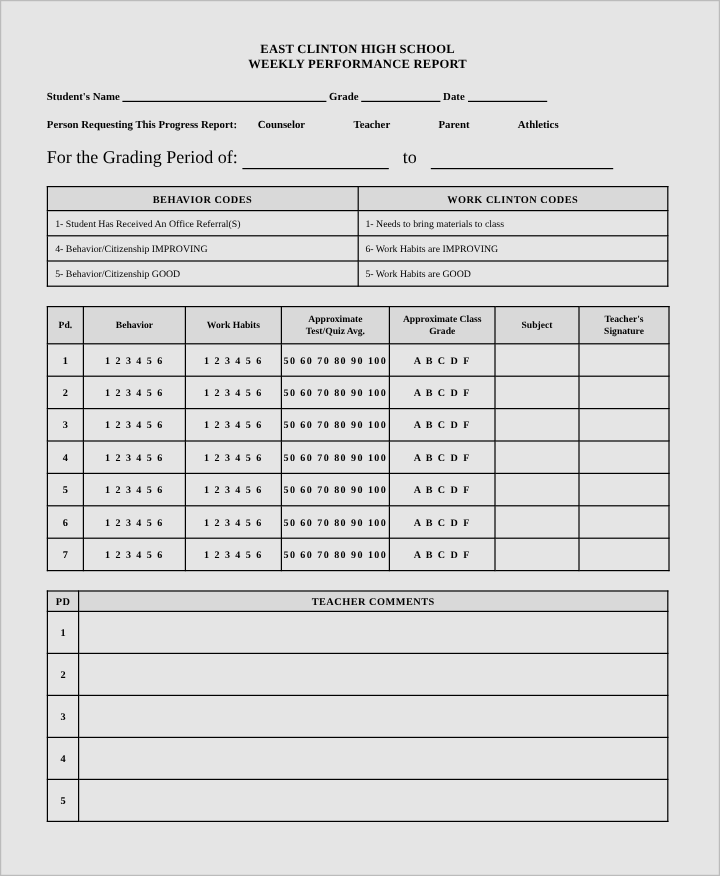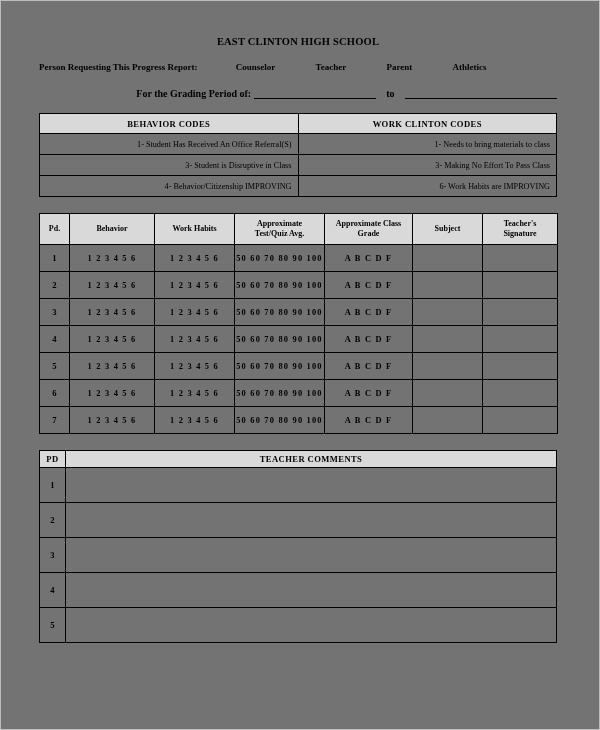--- a/index.html
+++ b/index.html
@@ -11,21 +11,21 @@
     width: 600px;
     height: 730px;
     font-family: "Liberation Serif", serif;
     color: #000;
     overflow: hidden;
   }
   .page {
     position: relative;
     width: 600px;
     height: 730px;
-    background: #737373;
+    background: #e5e5e5;
     border: 1px solid #bbb;
     box-sizing: border-box;
   }
   .sheet {
     position: absolute;
     left: 38px;
     top: 34px;
     width: 518px;
   }
 
@@ -56,29 +56,28 @@
   .r-grade  { width: 66px; }
   .r-date   { width: 66px; }
   .r-period1{ width: 122px; }
   .r-period2{ width: 152px; }
 
   .req-row {
     font-size: 9px;
     font-weight: bold;
     margin-top: 14px;
   }
-  .req-row .opts { display: inline-block; margin-left: 36px; }
+  .req-row .opts { display: inline-block; margin-left: 15px; }
   .req-row .opt { display: inline-block; margin-right: 38px; }
   .req-row .opt:last-child { margin-right: 0; }
 
   .grading-row {
-    font-size: 10px;
-    font-weight: bold;
+    font-size: 15px;
+    font-weight: normal;
     margin-top: 15px;
-    text-align: right;
   }
   .grading-row .to { margin: 0 8px; }
 
   
   table {
     border-collapse: collapse;
   }
   .codes {
     width: 100%;
     margin-top: 14px;
@@ -91,21 +90,21 @@
     vertical-align: middle;
   }
   .codes th {
     background: #d9d9d9;
     text-align: center;
     font-weight: bold;
     font-size: 8.6px;
     letter-spacing: 0.4px;
     height: 13px;
   }
-  .codes td { height: 14px; text-align: right; }
+  .codes td { height: 14px; }
 
   
   .grid {
     width: 100%;
     margin-top: 16px;
     table-layout: fixed;
     border-radius: 12px;
   }
   .grid th, .grid td {
     border: 1px solid #000;
@@ -163,22 +162,31 @@
   }
 </style>
 </head>
 <body>
 
 <div class="page">
   <div class="sheet">
 
     <div class="doc-title">
       <span>EAST CLINTON HIGH SCHOOL</span>
+      <span class="line2">WEEKLY PERFORMANCE REPORT</span>
     </div>
 
+    <div class="field-row">
+      <span class="lbl">Student's Name</span>
+      <span class="rule r-name"></span>
+      <span class="lbl">Grade</span>
+      <span class="rule r-grade"></span>
+      <span class="lbl">Date</span>
+      <span class="rule r-date"></span>
+    </div>
 
     <div class="req-row">
       <span class="lbl">Person Requesting This Progress Report:</span>
       <span class="opts">
         <span class="opt">Counselor</span>
         <span class="opt">Teacher</span>
         <span class="opt">Parent</span>
         <span class="opt">Athletics</span>
       </span>
     </div>
@@ -200,26 +208,26 @@
           <th>BEHAVIOR CODES</th>
           <th>WORK CLINTON CODES</th>
         </tr>
       </thead>
       <tbody>
         <tr>
           <td>1-  Student Has Received An Office Referral(S)</td>
           <td>1- Needs to bring materials to class</td>
         </tr>
         <tr>
-          <td>3-  Student is Disruptive in Class</td>
-          <td>3- Making No Effort To Pass Class</td>
-        </tr>
-        <tr>
           <td>4-  Behavior/Citizenship IMPROVING</td>
           <td>6- Work Habits are IMPROVING</td>
+        </tr>
+        <tr>
+          <td>5-  Behavior/Citizenship GOOD</td>
+          <td>5- Work Habits are GOOD</td>
         </tr>
       </tbody>
     </table>
 
     <table class="grid">
       <colgroup>
         <col style="width:30px">
         <col style="width:85px">
         <col style="width:80px">
         <col style="width:90px">

